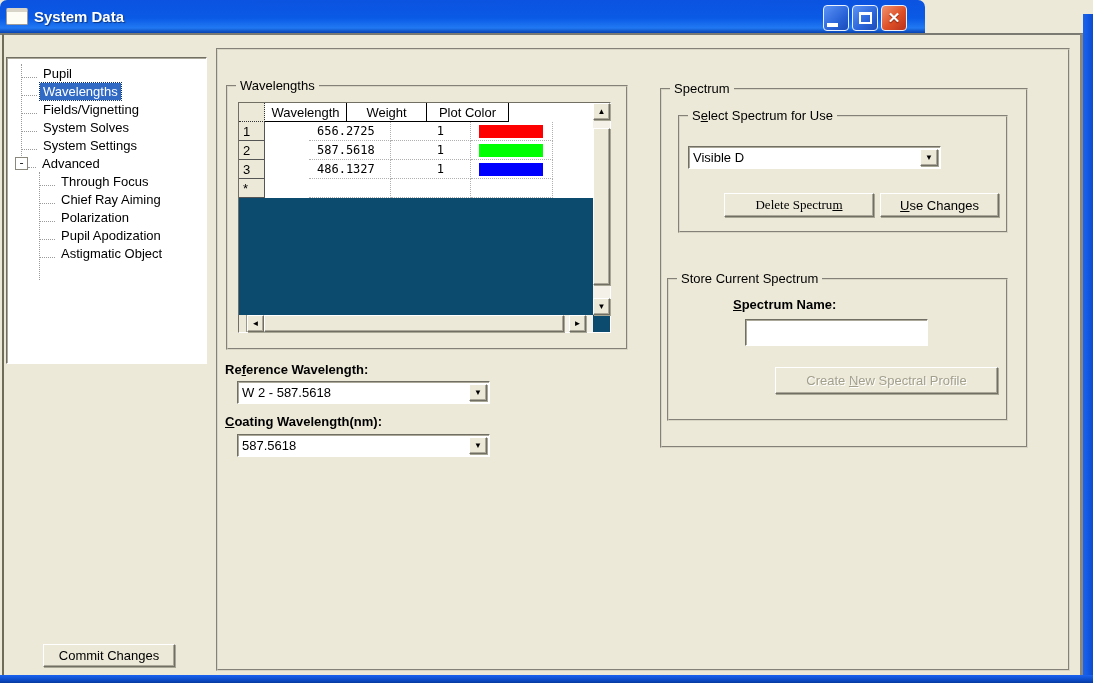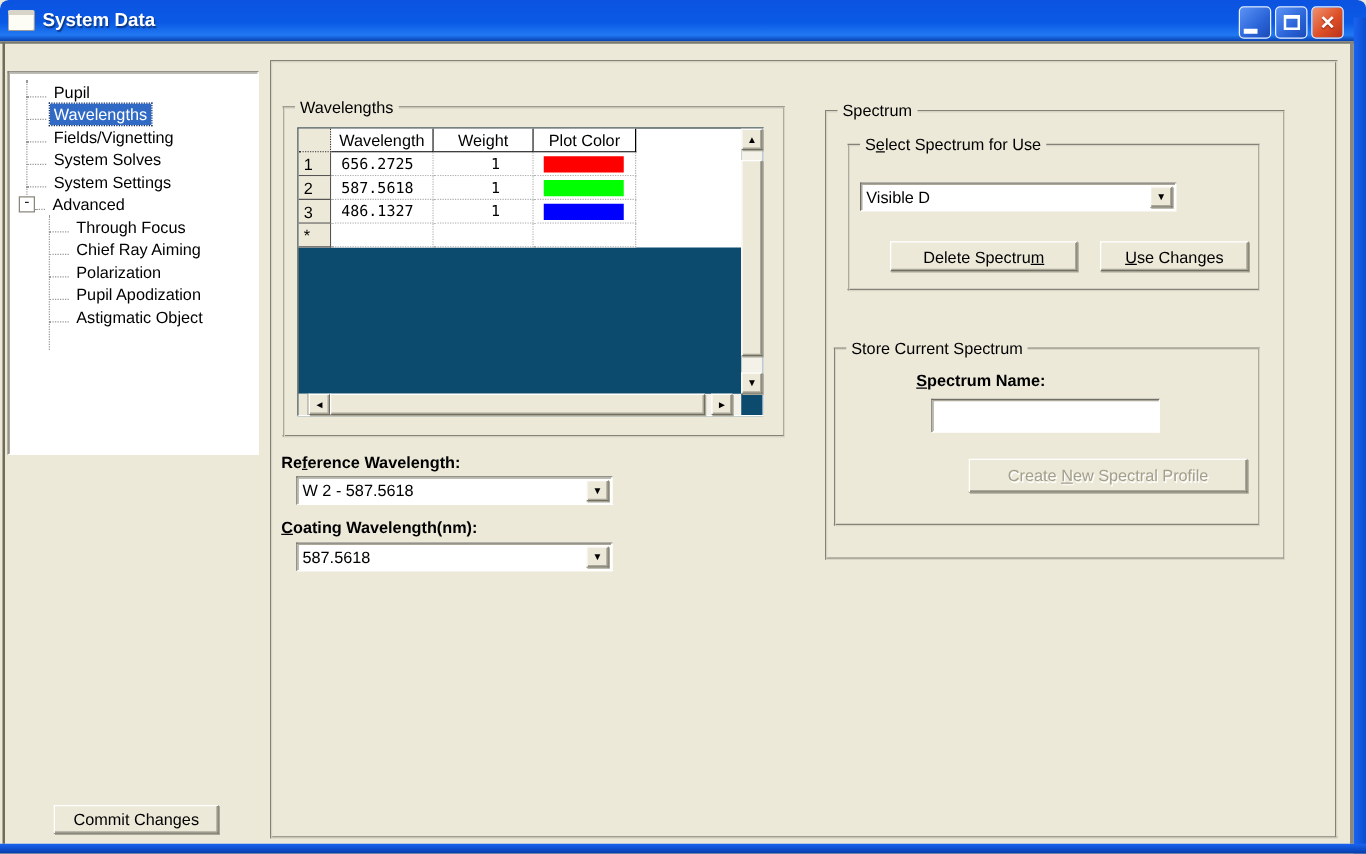--- a/index.html
+++ b/index.html
@@ -6,21 +6,21 @@
   html,body { background:#777; }
   body { font-family:"Liberation Sans", sans-serif; font-size:13px; color:#000; }
 
   #window {
     position:relative; width:1093px; height:683px;
     background:#ECE9D8; overflow:hidden;
   }
 
   
   .titlebar {
-    position:absolute; left:0; top:0; width:1093px; height:33px;
+    position:absolute; left:0; top:0; width:925px; height:33px;
     background:linear-gradient(180deg,#0b53e0 0%,#0a5ae6 55%,#2179f2 85%,#0a47b8 98%);
     border-radius:7px 7px 0 0;
     display:flex; align-items:center;
   }
   .title-icon {
     width:22px; height:17px; margin-left:6px;
     background:#fdfdf5; border:1px solid #9a9a9a;
     border-top:4px solid #d8d4c8; border-radius:2px;
   }
   .title-text {
@@ -121,21 +121,21 @@
   .gcell { height:19px; font-size:13px; display:flex; align-items:center; }
   .c-num { width:26px; background:#ECE9D8; border-right:1px solid #555; border-bottom:1px solid #555; justify-content:flex-start; padding-left:4px; font-family:"Liberation Sans",sans-serif;}
   .c-wav { width:82px; }
   .c-wgt { width:80px; }
   .c-col { width:82px; }
   .hdr .gcell { justify-content:center; border-right:1px solid #000; border-bottom:1px solid #000; background:#fff; }
   .hdr .c-num { background:#ECE9D8; border-right:1px dotted #333; border-bottom:1px dotted #333; }
   .data .c-wav, .data .c-wgt, .data .c-col {
     border-right:1px dotted #b0b0b0; border-bottom:1px dotted #b0b0b0; background:#fff;
   }
-  .data .c-wav { font-family:"DejaVu Sans Mono", monospace; font-size:12px; padding-left:8px; }
+  .data .c-wav { font-family:"DejaVu Sans Mono", monospace; font-size:12px; padding-left:8px;margin-left:44px; }
   .data .c-wgt { font-family:"DejaVu Sans Mono", monospace; font-size:12px; justify-content:flex-end; padding-right:26px; }
   .swatch { width:64px; height:13px; margin-left:8px; }
 
   
   .vsb { position:absolute; left:354px; top:0; width:17px; height:212px; background:#f4f2e8; }
   .hsb { position:absolute; left:0; top:212px; width:354px; height:17px; background:#f4f2e8; }
   .sbtn { position:absolute; width:17px; height:17px; display:flex; align-items:center; justify-content:center; }
   .sbtn span { font-size:8px; line-height:1; }
   .vthumb { position:absolute; left:0; top:25px; width:17px; height:157px; }
   .hthumb { position:absolute; left:25px; top:0; width:300px; height:17px; }
@@ -322,21 +322,21 @@
     <div class="groupbox" style="left:16px; top:25px; width:330px; height:118px;">
       <span class="group-label"><span>S</span><span class="mn">e</span><span>lect Spectrum for Use</span></span>
 
       <div class="combo sunken" style="left:8px; top:29px; width:253px;">
         <div class="field">Visible D</div>
         <div class="drop raised">
           <span class="arrow-glyph">▼</span>
         </div>
       </div>
 
-      <div class="btn raised" style="position:absolute; left:32px; top:76px; width:150px; height:24px;">
+      <div class="btn raised" style="position:absolute; left:44px; top:76px; width:150px; height:24px;font-family:Liberation Serif, serif;">
           <span><span>Delete Spectru</span><span class="mn">m</span><span></span></span>
         </div>
       <div class="btn raised" style="position:absolute; left:200px; top:76px; width:119px; height:24px;">
           <span><span class="mn">U</span><span>se Changes</span></span>
         </div>
     </div>
 
     <div class="groupbox" style="left:5px; top:188px; width:341px; height:143px;">
       <span class="group-label">Store Current Spectrum</span>
 

